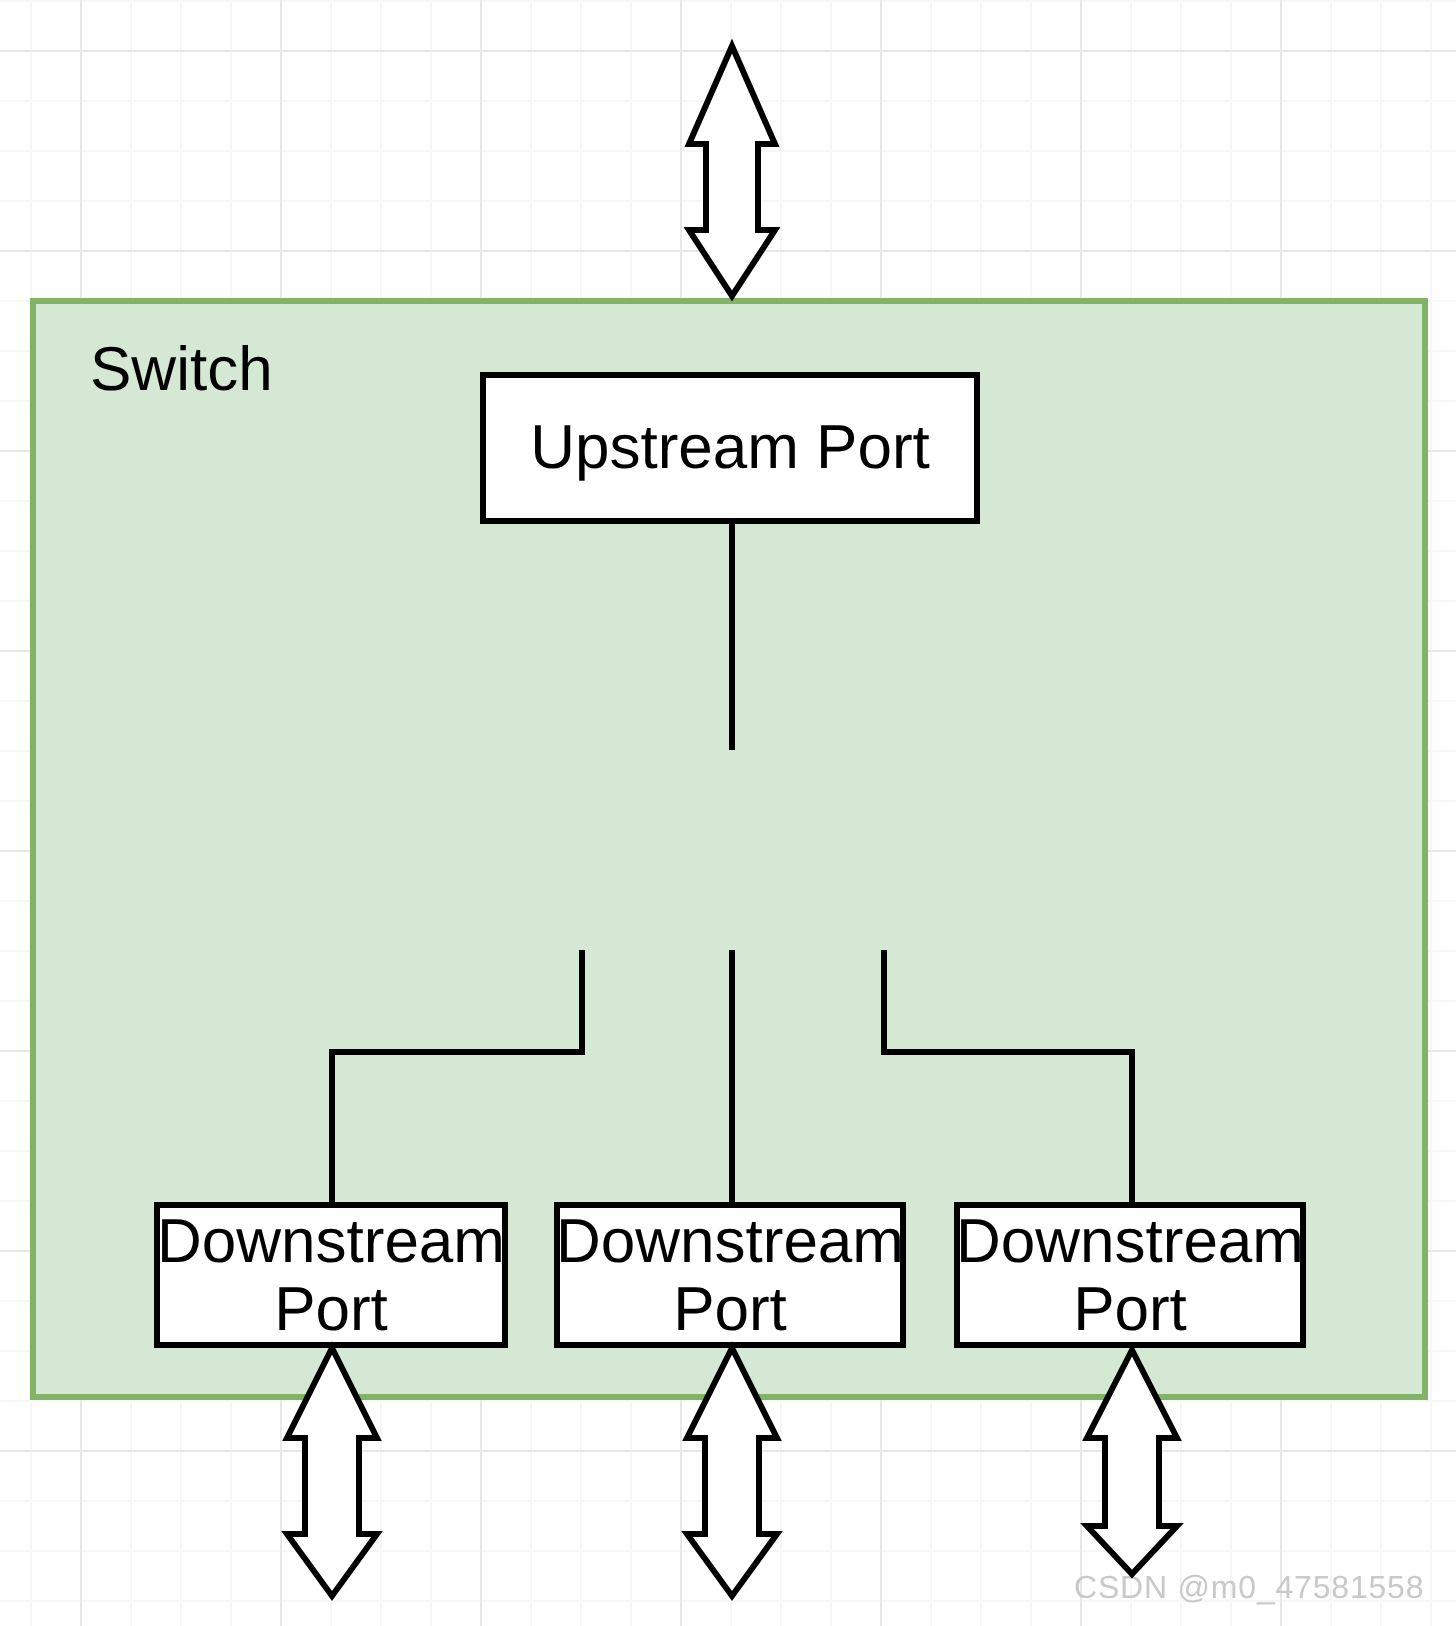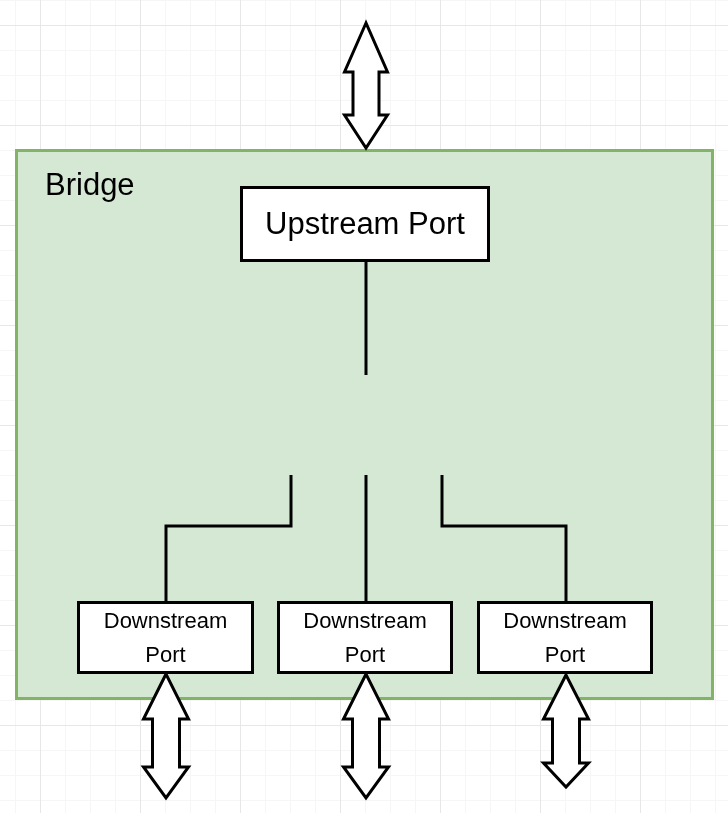--- a/index.html
+++ b/index.html
@@ -56,21 +56,21 @@
     text-align: center;
     color: #000000;
     z-index: 2;
   }
   .node .one-line {
     white-space: nowrap;
     font-size: 31px;
   }
   .node .line {
     display: block;
-    font-size: 22px;
+    font-size: 31px;
     line-height: 34px;
   }
 
   .node-upstream   { left: 240px; top: 186px; width: 250px; height: 76px; }
   .node-bridge     { left: 259px; top: 375px; width: 214px; height: 100px; }
   .node-down-1     { left: 77px;  top: 601px; width: 177px; height: 73px; }
   .node-down-2     { left: 277px; top: 601px; width: 176px; height: 73px; }
   .node-down-3     { left: 477px; top: 601px; width: 176px; height: 73px; }
 
   svg.layer {
@@ -107,21 +107,21 @@
     z-index: 3;
     white-space: nowrap;
   }
 </style>
 </head>
 <body>
 
 <div class="canvas">
 
   <div class="switch-group"></div>
-  <div class="switch-label">Bridge</div>
+  <div class="switch-label">Switch</div>
 
   <svg class="layer connectors" viewBox="0 0 728 813">
     <polyline class="connector" points="366,262 366,375"></polyline>
     <polyline class="connector" points="291,475 291,526 166,526 166,602"></polyline>
     <polyline class="connector" points="366,475 366,602"></polyline>
     <polyline class="connector" points="442,475 442,526 566,526 566,602"></polyline>
   </svg>
 
   <div class="node node-upstream">
     <span class="one-line">Upstream Port</span>
@@ -142,20 +142,21 @@
     </span>
   </div>
 
   <div class="node node-down-3">
     <span>
       <span class="line">Downstream</span>
       <span class="line">Port</span>
     </span>
   </div>
 
+  <div class="watermark">CSDN @m0_47581558</div>
 
   <svg class="layer arrows" viewBox="0 0 728 813">
     <polygon class="double-arrow" points="366,23 344.5,72 353,72 353,115 344.5,115 366,148 387.5,115 379,115 379,72 387.5,72"></polygon>
     <polygon class="double-arrow" points="166,674 143.5,719 152.5,719 152.5,767 143.5,767 166,798 188.5,767 179.5,767 179.5,719 188.5,719"></polygon>
     <polygon class="double-arrow" points="366,674 343.5,719 352.5,719 352.5,767 343.5,767 366,798 388.5,767 379.5,767 379.5,719 388.5,719"></polygon>
     <polygon class="double-arrow" points="566,675 543.5,719 552.5,719 552.5,763 543.5,763 566,787 588.5,763 579.5,763 579.5,719 588.5,719"></polygon>
   </svg>
 
 </div>
 

